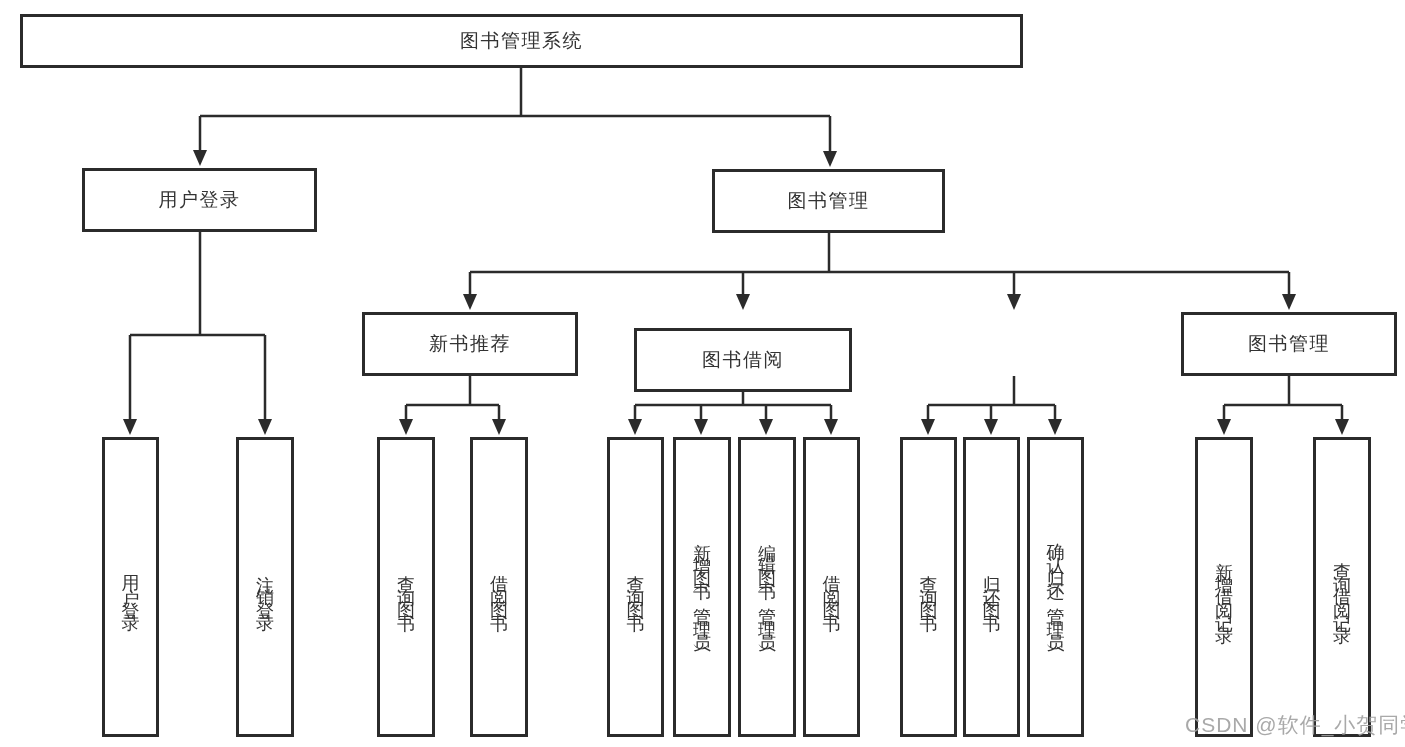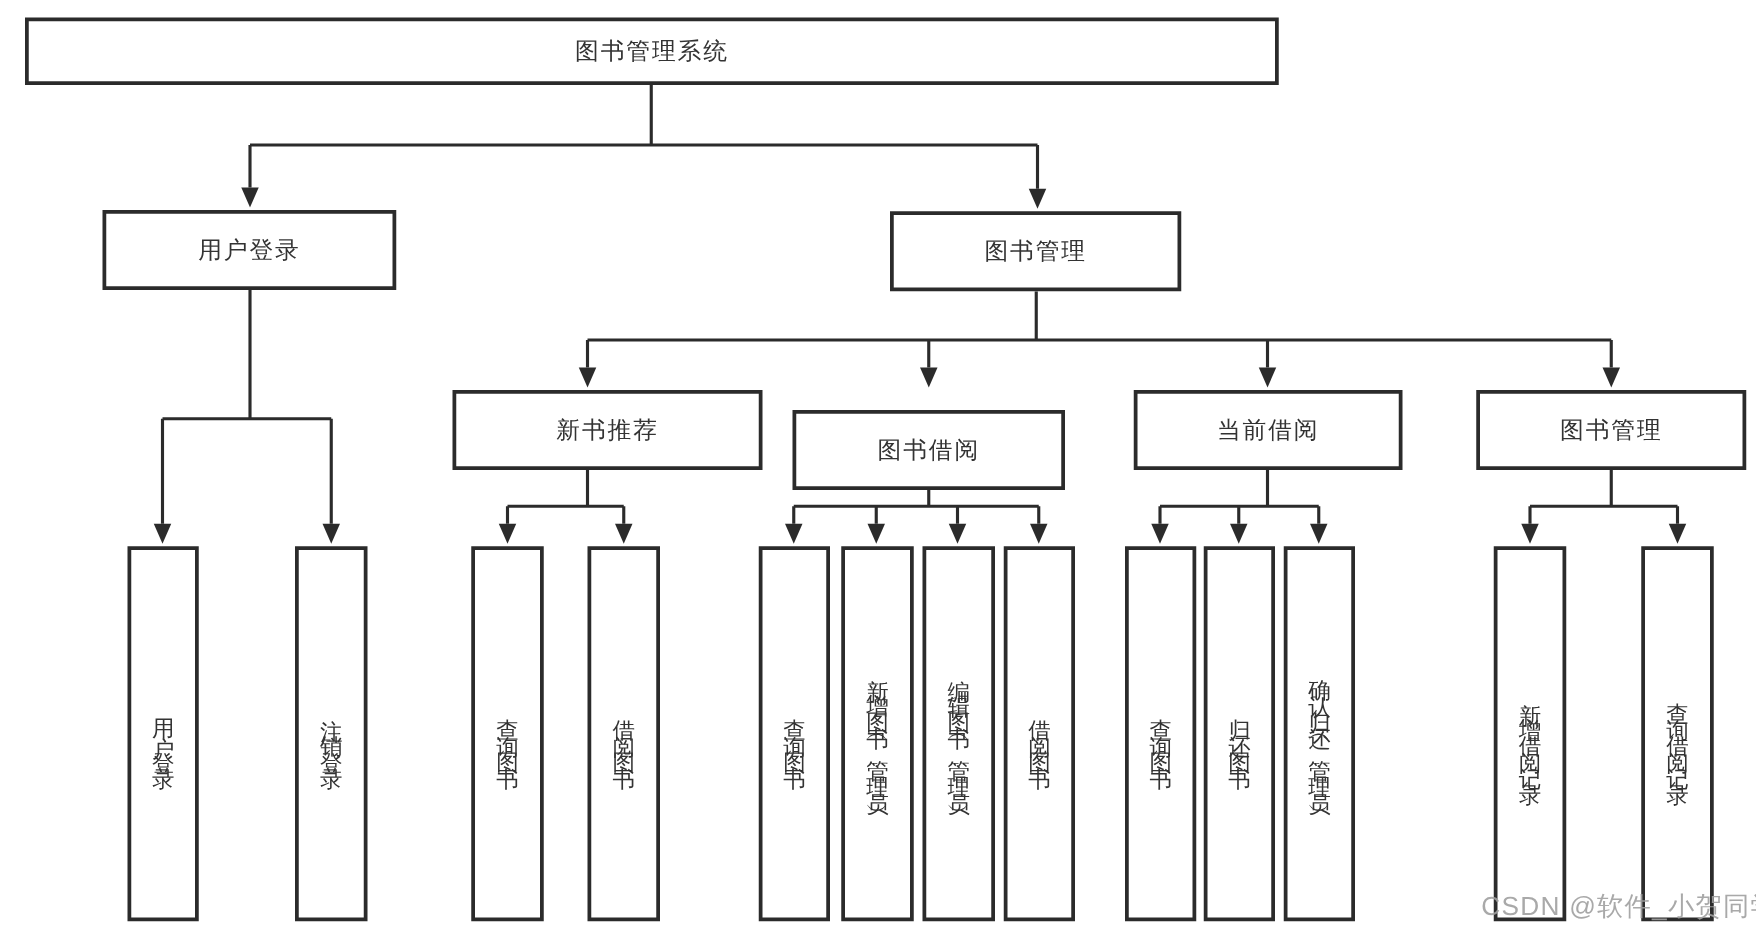--- a/index.html
+++ b/index.html
@@ -110,28 +110,25 @@
     <span>图书管理系统</span>
   </div>
 
   <div class="node" style="left:82px; top:168px; width:235px; height:64px;">
     <span>用户登录</span>
   </div>
   <div class="node" style="left:712px; top:169px; width:233px; height:64px;">
     <span>图书管理</span>
   </div>
 
-  <div class="node" style="left:362px; top:312px; width:248px; height:64px;">
+  <div class="node" style="left:362px; top:312px; width:216px; height:64px;">
     <span>新书推荐</span>
   </div>
   <div class="node" style="left:634px; top:312px; width:218px; height:64px;margin-top:16px;">
     <span>图书借阅</span>
-  </div>
-  <div class="node" style="left:907px; top:312px; width:215px; height:64px;">
-    <span>当前借阅</span>
   </div>
   <div class="node" style="left:1181px; top:312px; width:216px; height:64px;">
     <span>图书管理</span>
   </div>
 
   <div class="leaf" style="left:102px; top:437px; width:57px; height:300px;">
     <span>用户登录</span>
   </div>
   <div class="leaf" style="left:236px; top:437px; width:58px; height:300px;">
     <span>注销登录</span>

